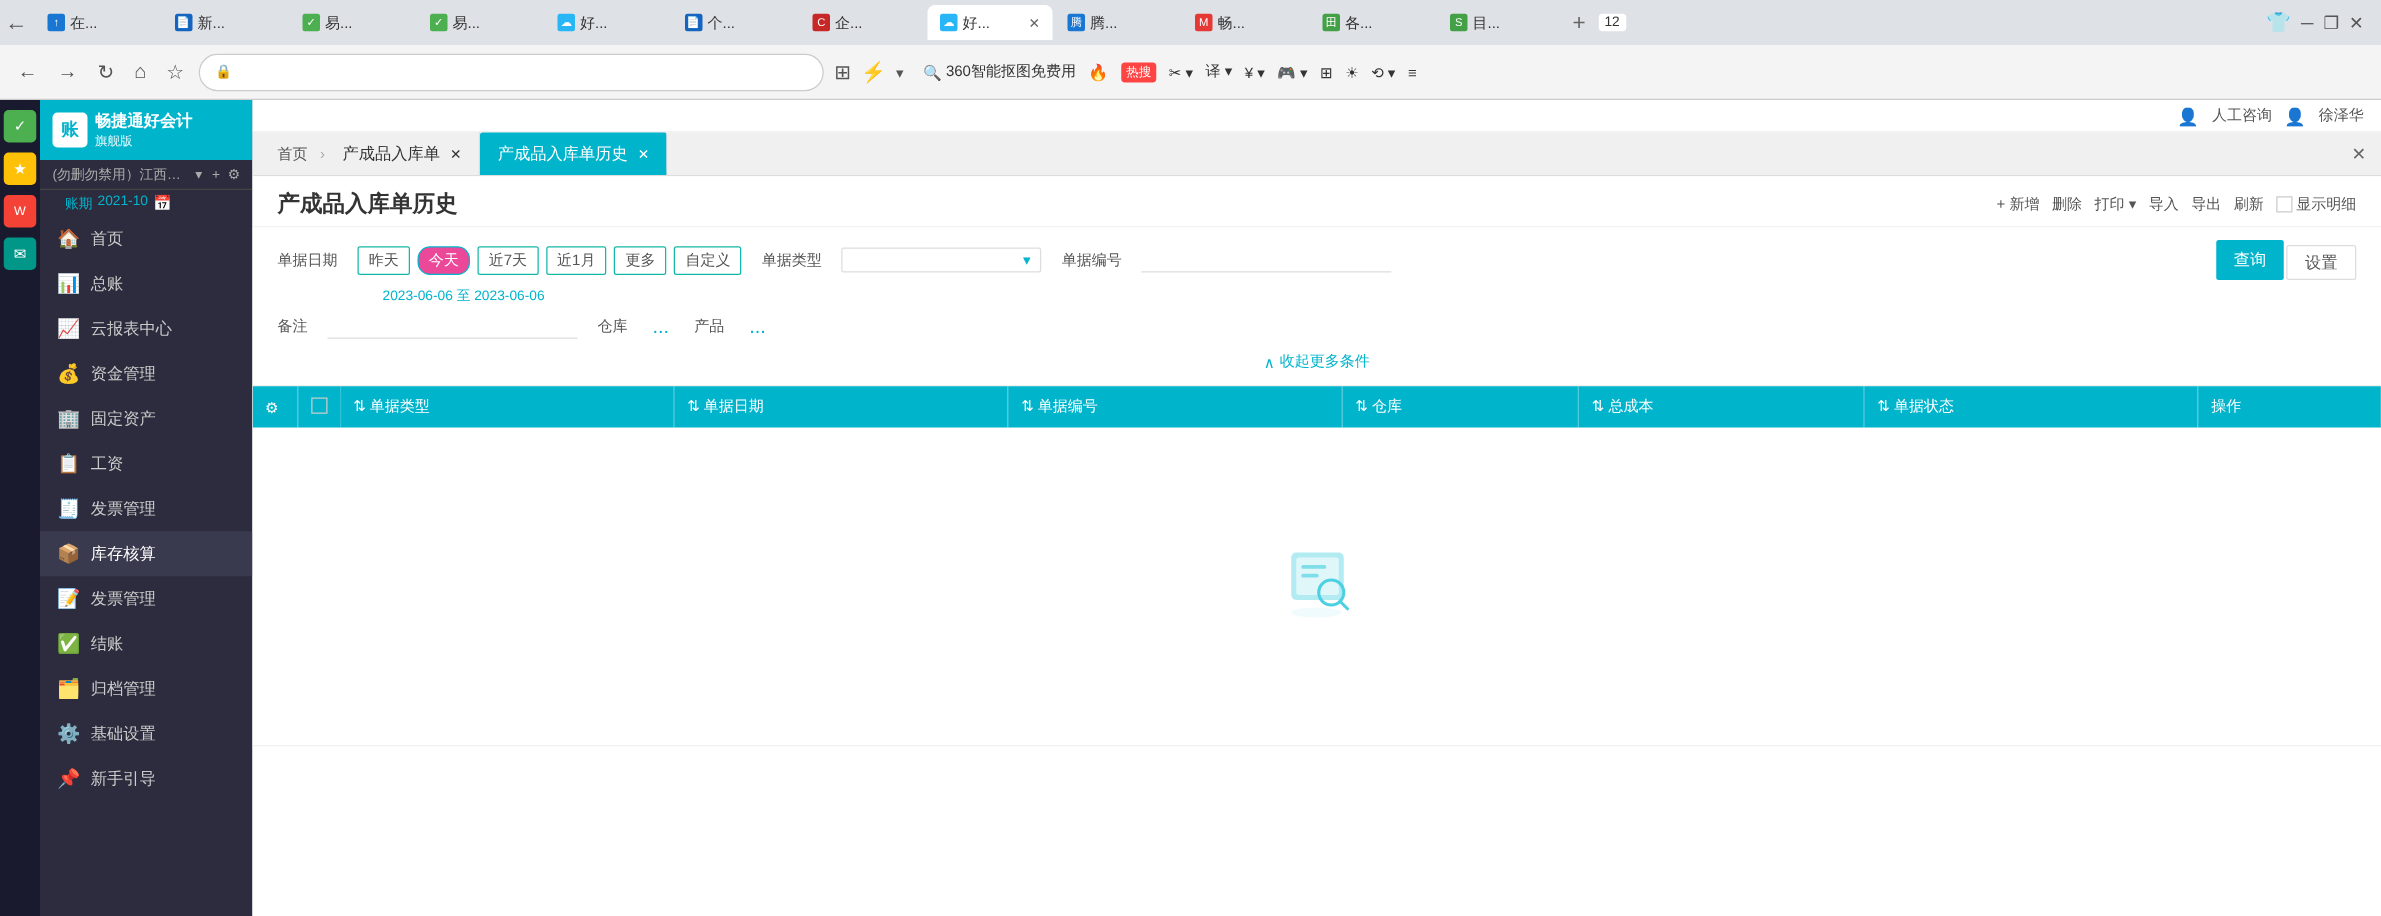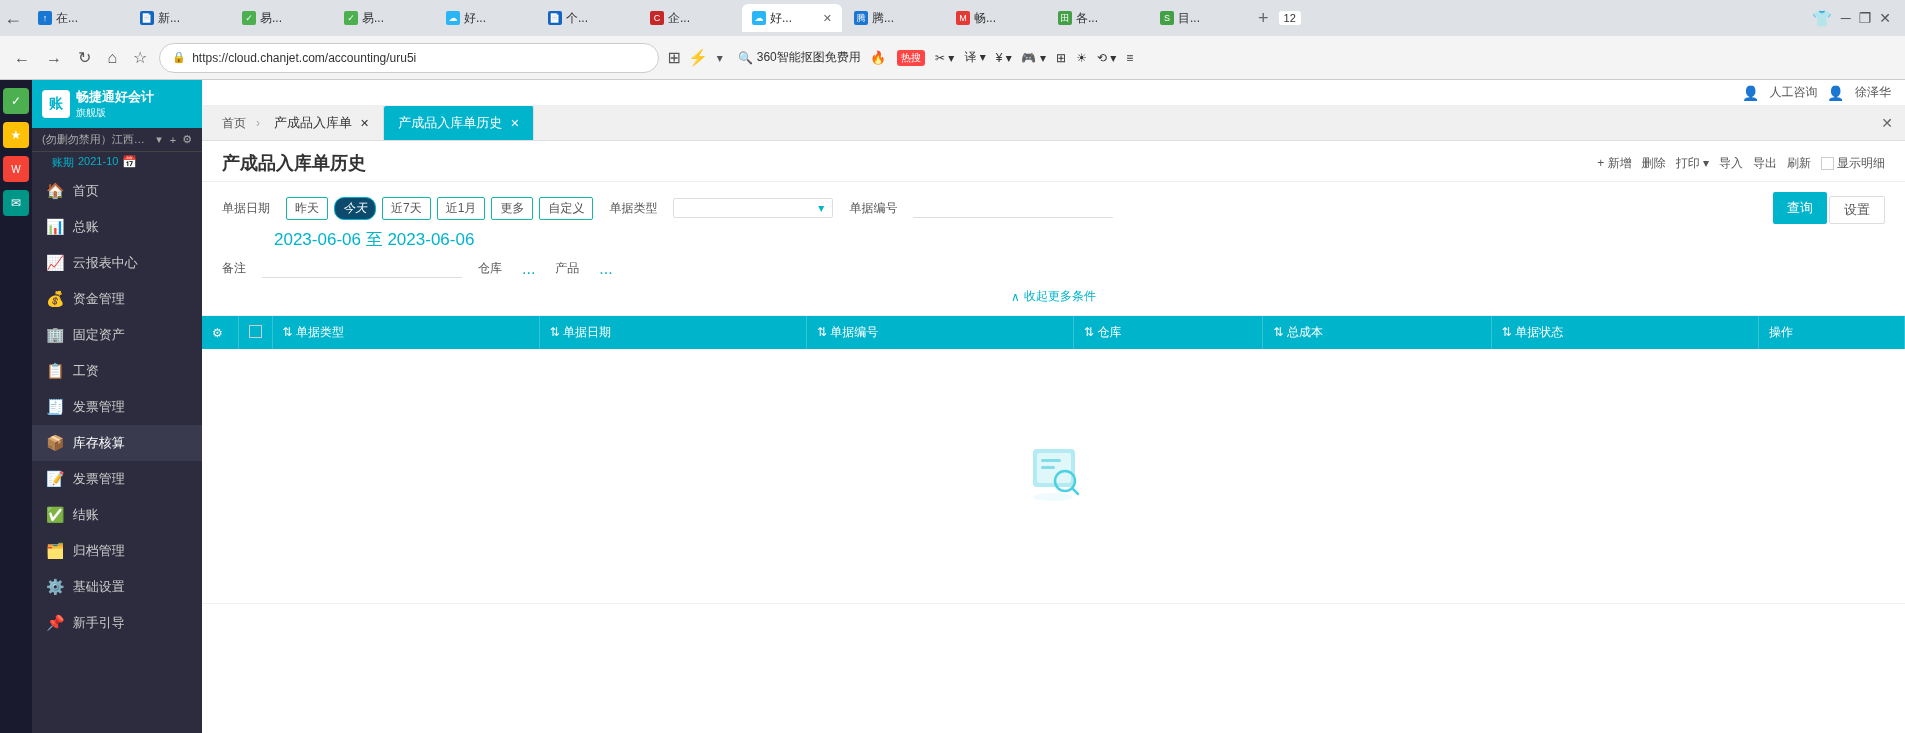--- a/index.html
+++ b/index.html
@@ -58,22 +58,22 @@
     
     .content-area { flex: 1; background: #fff; margin: 0; padding: 0; overflow: hidden; }
     .content-header { display: flex; align-items: center; justify-content: space-between; padding: 10px 20px 6px; border-bottom: 1px solid #eee; }
     .content-title { font-size: 18px; font-weight: bold; color: #333; }
     .content-actions { display: flex; gap: 10px; }
     .action-btn { display: flex; align-items: center; gap: 3px; font-size: 12px; color: #555; cursor: pointer; }
     .filter-row { display: flex; align-items: center; gap: 16px; margin-bottom: 10px; }
     .filter-label { font-size: 12px; color: #555; white-space: nowrap; }
     .date-filter { display: flex; align-items: center; gap: 6px; }
     .date-btn { padding: 2px 8px; font-size: 12px; border: 1px solid #14b8a6; border-radius: 2px; cursor: pointer; color: #555; background: #fff; }
-    .date-btn.active { background: #0c4a6e; color: #fff; border-color: #00b4cc; border-radius: 10px; font-style: italic; }
-    .date-range { font-size: 17px; color: #00b4cc; }
+    .date-btn.active { background: #ec4899; color: #fff; border-color: #00b4cc; border-radius: 10px; }
+    .date-range { font-size: 11px; color: #00b4cc; margin-left: 32px; }
     .filter-select { display: flex; align-items: center; gap: 4px; padding: 2px 8px; border: 1px solid #ddd; border-radius: 2px; background: #fff; min-width: 160px; font-size: 12px; color: #555; }
     .filter-input { border: none; border-bottom: 1px solid #ddd; padding: 2px 4px; font-size: 12px; width: 200px; outline: none; }
     .filter-dots { color: #00b4cc; font-size: 16px; cursor: pointer; padding: 0 4px; }
     .collapse-btn { display: flex; align-items: center; gap: 4px; font-size: 12px; color: #00b4cc; cursor: pointer; margin: 0 auto; }
     .data-table { width: 100%; border-collapse: collapse; }
     .data-table thead tr { background: #00b4cc; color: #fff; }
     .data-table thead th { padding: 8px 10px; font-size: 12px; font-weight: normal; text-align: left; white-space: nowrap; border-right: 1px solid rgba(255,255,255,0.2); }
     .th-checkbox { width: 30px; text-align: center; }
     .th-gear { width: 36px; text-align: center; }
     .data-table tbody tr { border-bottom: 1px solid #f0f0f0; }
@@ -200,21 +200,20 @@
 
   <div class="address-bar">
     <span class="nav-btn">←</span>
     <span class="nav-btn">→</span>
     <span class="nav-btn">↻</span>
     <span class="nav-btn">⌂</span>
     <span class="nav-btn">☆</span>
 
     <div class="url-box">
       <span class="url-icon">🔒</span>
-      <span class="url-text">https://cloud.chanjet.com/accounting/uru5i</span>
     </div>
 
     <span style="font-size:16px;color:#555;cursor:pointer;">⊞</span>
     <span style="font-size:16px;color:#555;cursor:pointer;">⚡</span>
     <span style="font-size:12px;color:#555;cursor:pointer;">▾</span>
 
     <div class="toolbar-right">
       <div class="toolbar-item">
         <span>🔍</span>
         <span>360智能抠图免费用</span>

